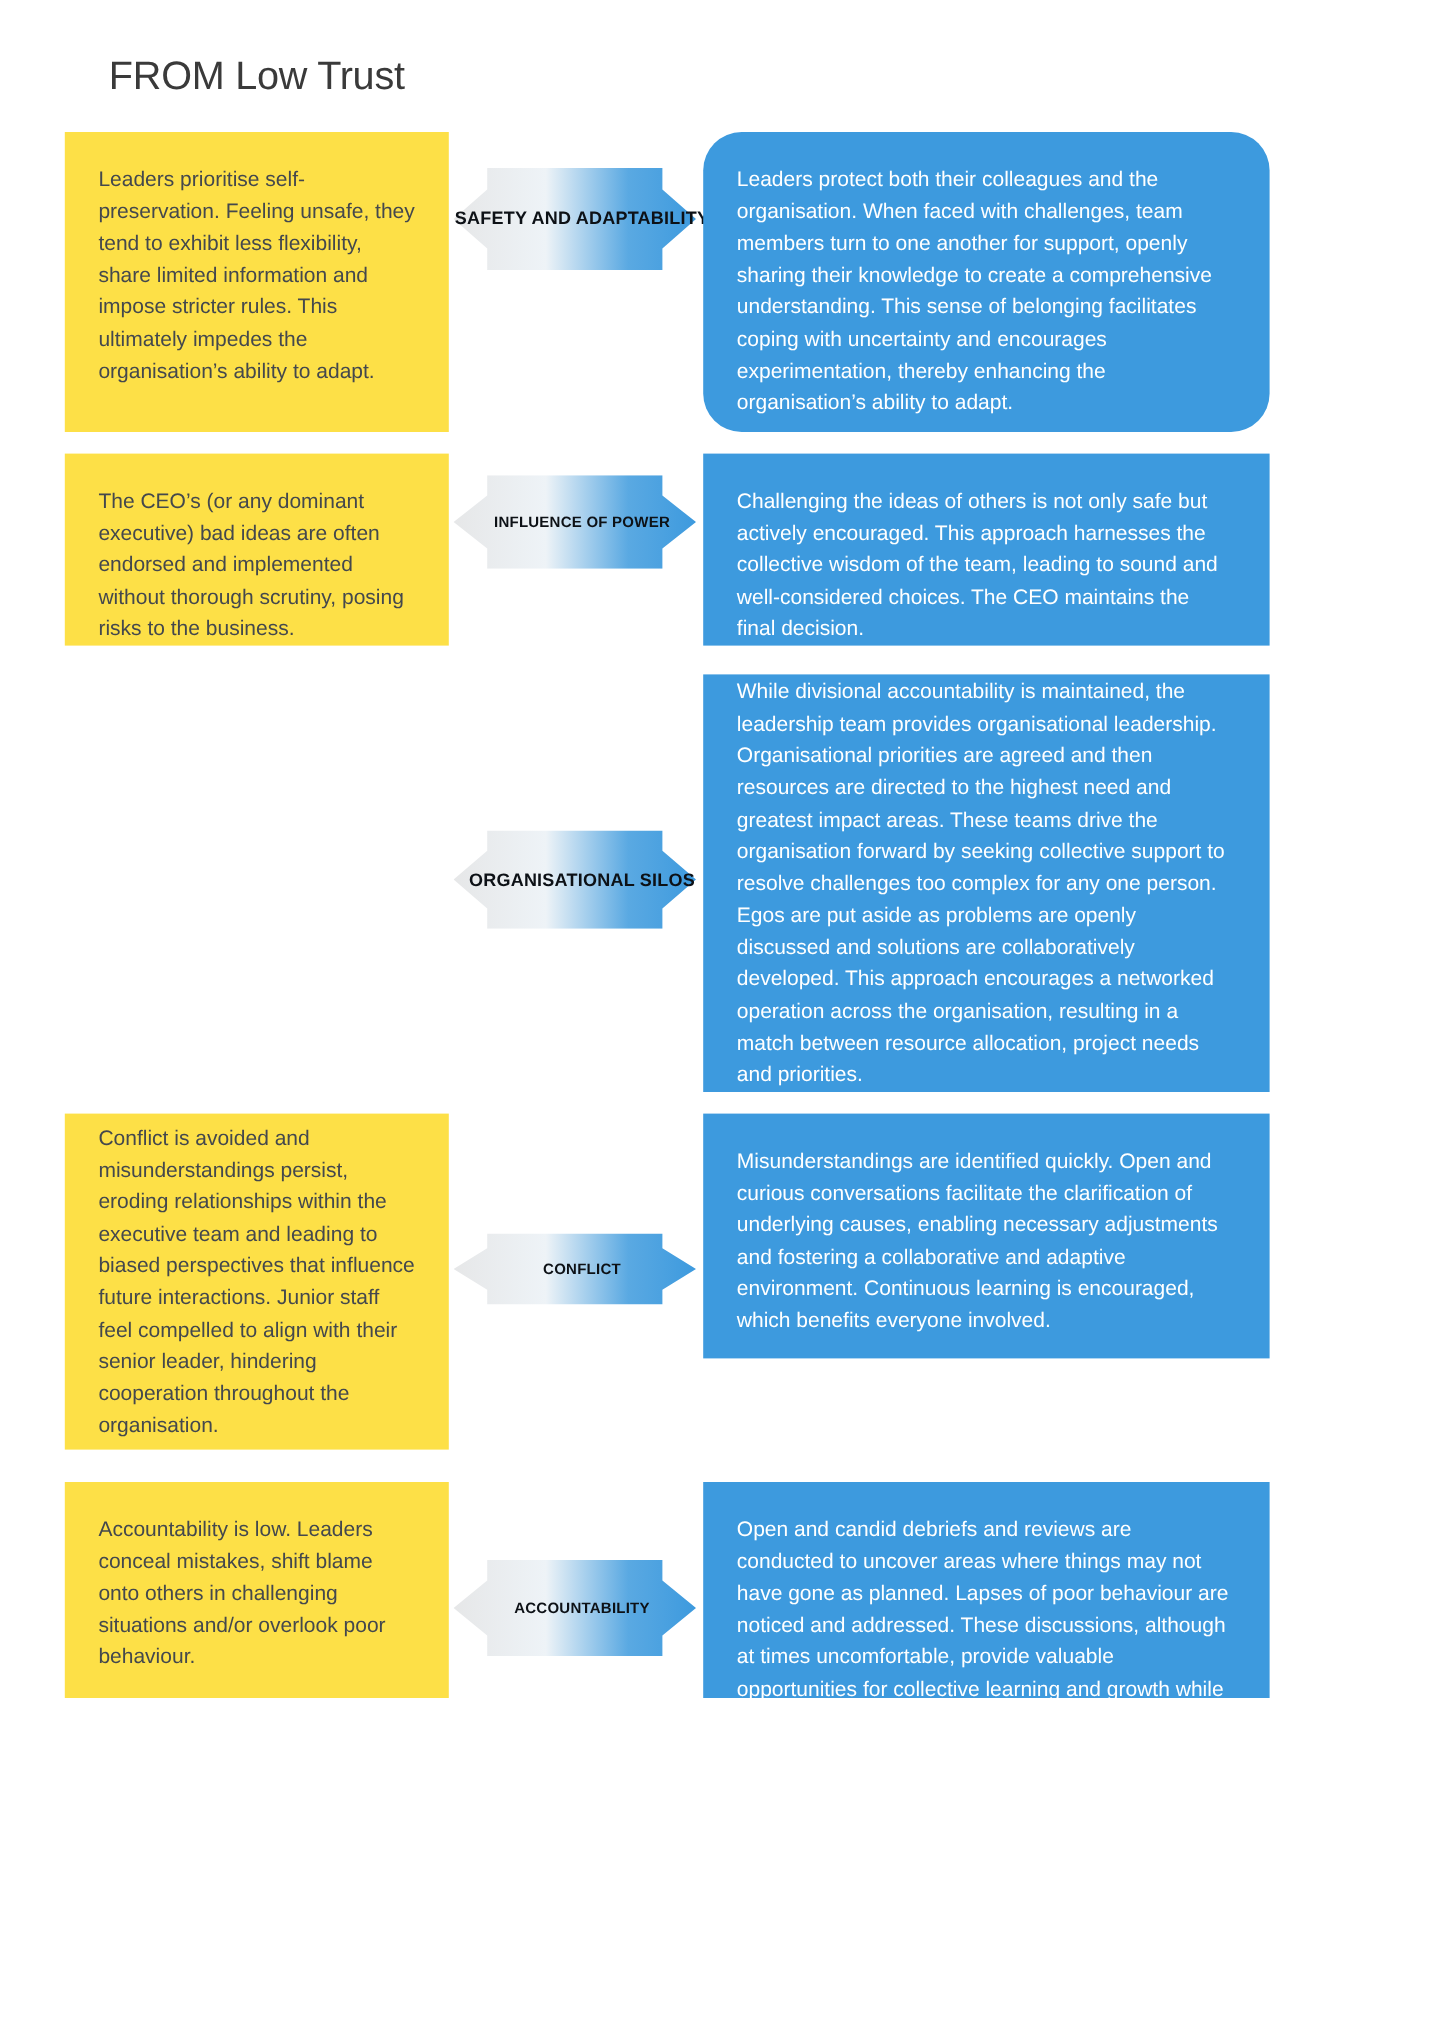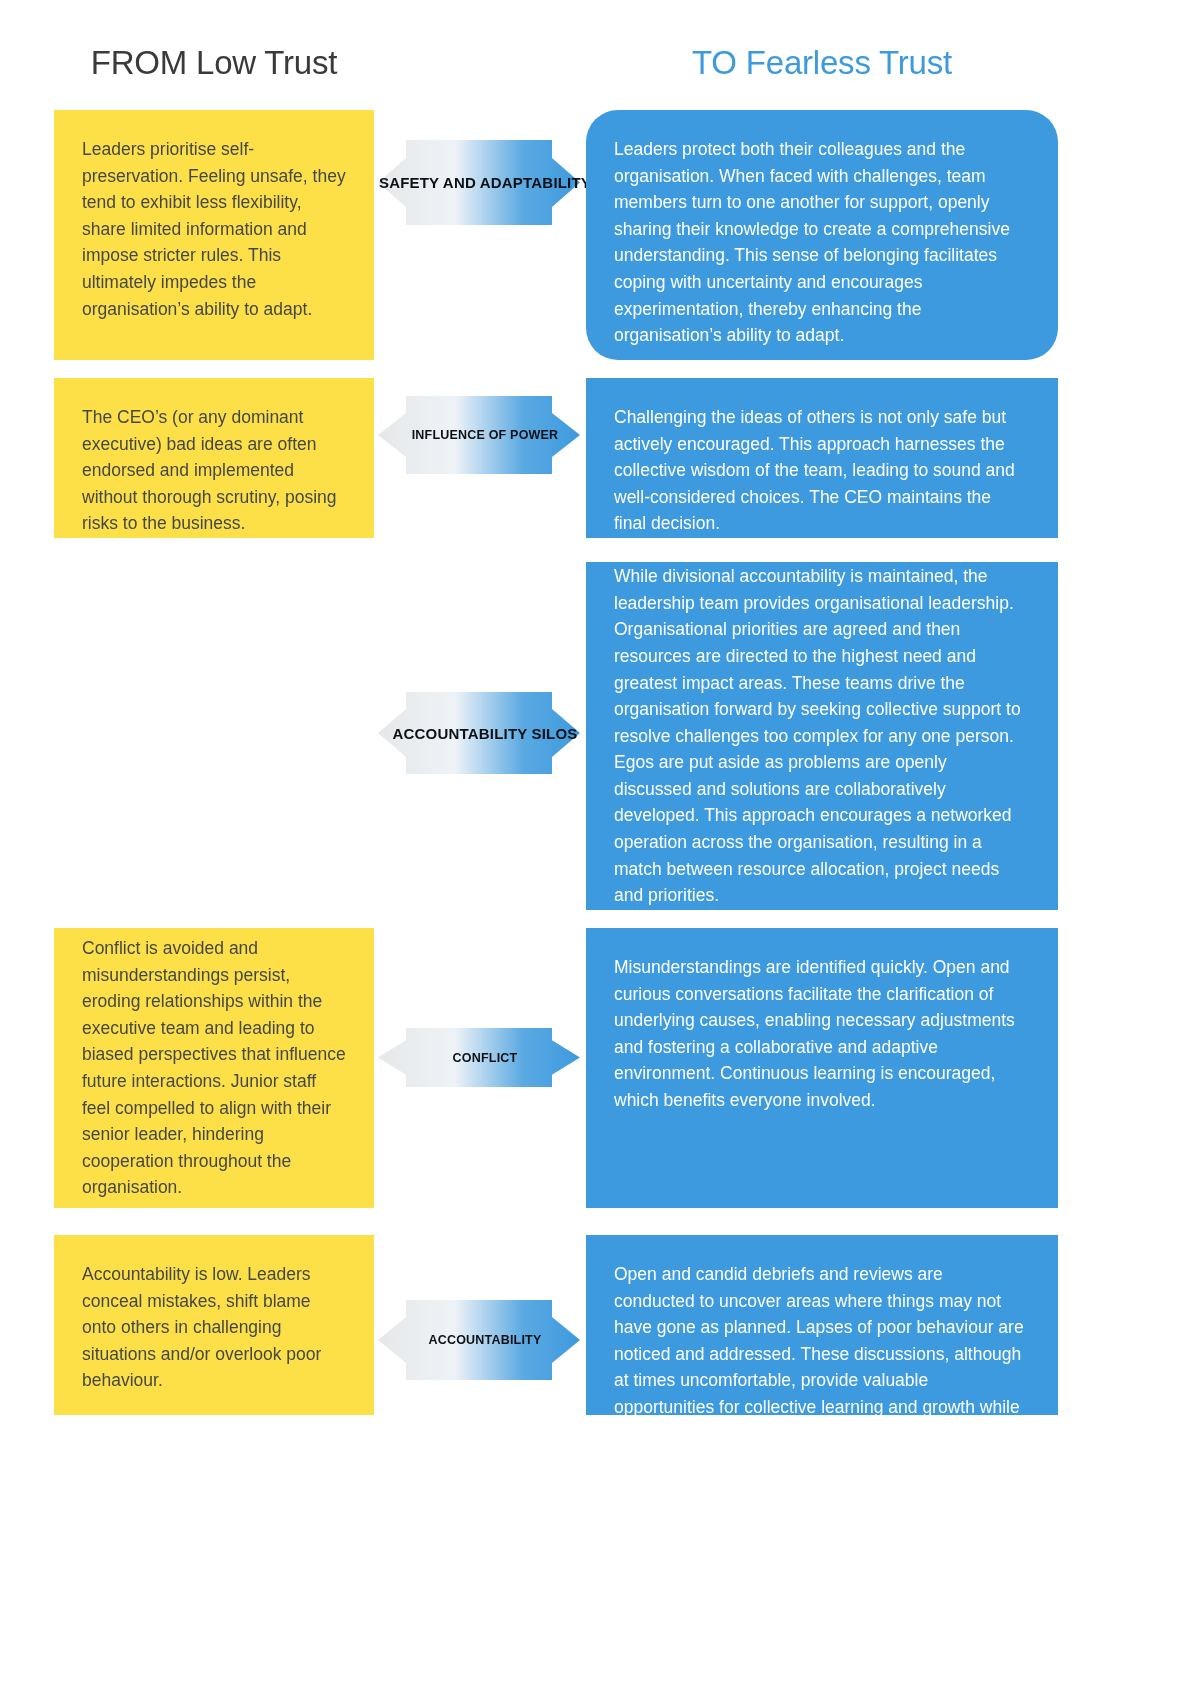--- a/index.html
+++ b/index.html
@@ -115,21 +115,20 @@
   }
   .arrow-label.small { font-size: 15px; }
 </style>
 </head>
 <body>
 
 <div id="page">
 
   <div class="headers">
     <div class="header-from">FROM Low Trust</div>
-    <div class="header-to">TO Fearless Trust</div>
   </div>
 
   <div class="row" style="top:110px;height:250px;">
     <div class="panel panel-from" style="top:0;height:250px;">
       <span class="panel-inner">Leaders prioritise self-preservation. Feeling unsafe, they tend to exhibit less flexibility, share limited information and impose stricter rules. This ultimately impedes the organisation’s ability to adapt.</span>
     </div>
     <div class="arrow-wrap" style="top:30px;height:85px;">
       <svg class="arrow-svg" viewBox="0 0 202 85" preserveAspectRatio="none">
         <defs>
           <linearGradient id="ag1" x1="0" y1="0" x2="1" y2="0">
@@ -177,21 +176,21 @@
         <defs>
           <linearGradient id="ag3" x1="0" y1="0" x2="1" y2="0">
             <stop offset="0%" stop-color="#e6e7e8"></stop>
             <stop offset="38%" stop-color="#eef3f7"></stop>
             <stop offset="72%" stop-color="#5aa9e2"></stop>
             <stop offset="100%" stop-color="#3d9ade"></stop>
           </linearGradient>
         </defs>
         <path d="M 28 0 L 28 17 L 0 41 L 28 65 L 28 82 L 174 82 L 174 65 L 202 41 L 174 17 L 174 0 Z" fill="url(#ag3)"></path>
       </svg>
-      <div class="arrow-label small">ACCOUNTABILITY SILOS</div>
+      <div class="arrow-label small">ORGANISATIONAL SILOS</div>
     </div>
     <div class="panel panel-to vcenter" style="top:0;height:348px;">
       <span class="panel-inner">While divisional accountability is maintained, the leadership team provides organisational leadership. Organisational priorities are agreed and then resources are directed to the highest need and greatest impact areas. These teams drive the organisation forward by seeking collective support to resolve challenges too complex for any one person. Egos are put aside as problems are openly discussed and solutions are collaboratively developed. This approach encourages a networked operation across the organisation, resulting in a match between resource allocation, project needs and priorities.</span>
     </div>
   </div>
 
   <div class="row" style="top:928px;height:280px;">
     <div class="panel panel-from vcenter" style="top:0;height:280px;">
       <span class="panel-inner">Conflict is avoided and misunderstandings persist, eroding relationships within the executive team and leading to biased perspectives that influence future interactions. Junior staff feel compelled to align with their senior leader, hindering cooperation throughout the organisation.</span>
     </div>
@@ -202,21 +201,21 @@
             <stop offset="0%" stop-color="#e6e7e8"></stop>
             <stop offset="38%" stop-color="#eef3f7"></stop>
             <stop offset="72%" stop-color="#5aa9e2"></stop>
             <stop offset="100%" stop-color="#3d9ade"></stop>
           </linearGradient>
         </defs>
         <path d="M 28 0 L 28 17 L 0 41 L 28 65 L 28 82 L 174 82 L 174 65 L 202 41 L 174 17 L 174 0 Z" fill="url(#ag4)"></path>
       </svg>
       <div class="arrow-label">CONFLICT</div>
     </div>
-    <div class="panel panel-to" style="top:0;height:280px;">
+    <div class="panel panel-to" style="top:0;height:204px;">
       <span class="panel-inner">Misunderstandings are identified quickly. Open and curious conversations facilitate the clarification of underlying causes, enabling necessary adjustments and fostering a collaborative and adaptive environment. Continuous learning is encouraged, which benefits everyone involved.</span>
     </div>
   </div>
 
   <div class="row" style="top:1235px;height:180px;">
     <div class="panel panel-from" style="top:0;height:180px;">
       <span class="panel-inner">Accountability is low. Leaders conceal mistakes, shift blame onto others in challenging situations and/or overlook poor behaviour.</span>
     </div>
     <div class="arrow-wrap" style="top:65px;height:80px;">
       <svg class="arrow-svg" viewBox="0 0 202 80" preserveAspectRatio="none">

